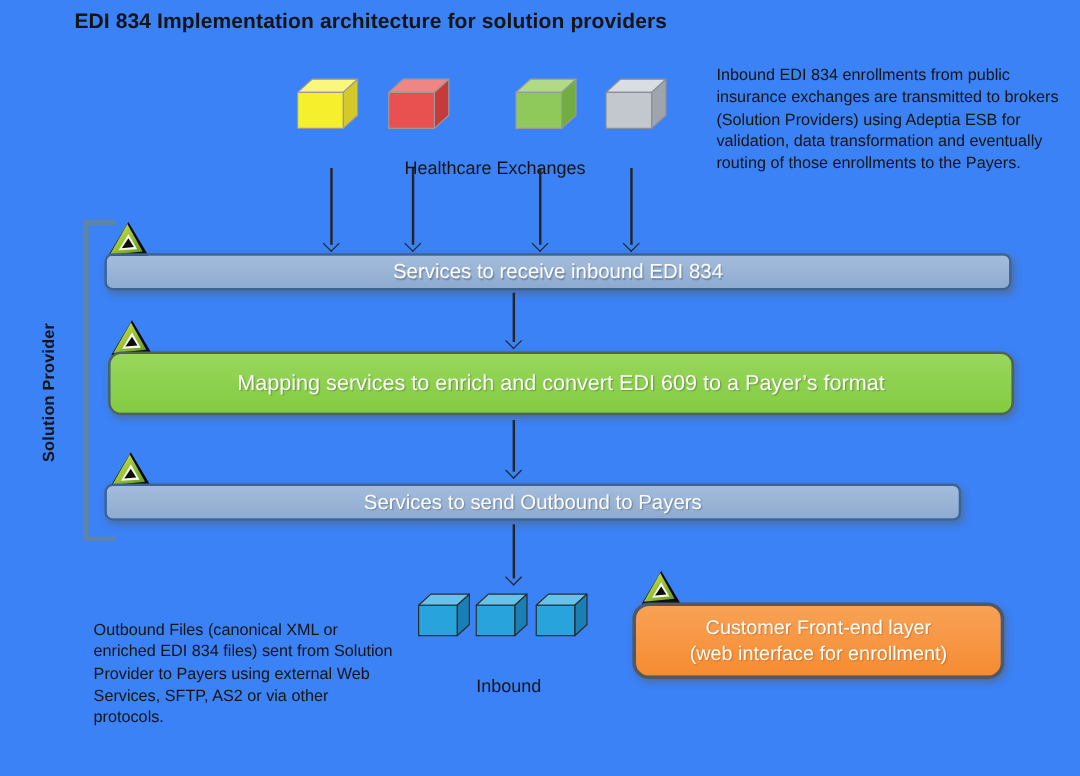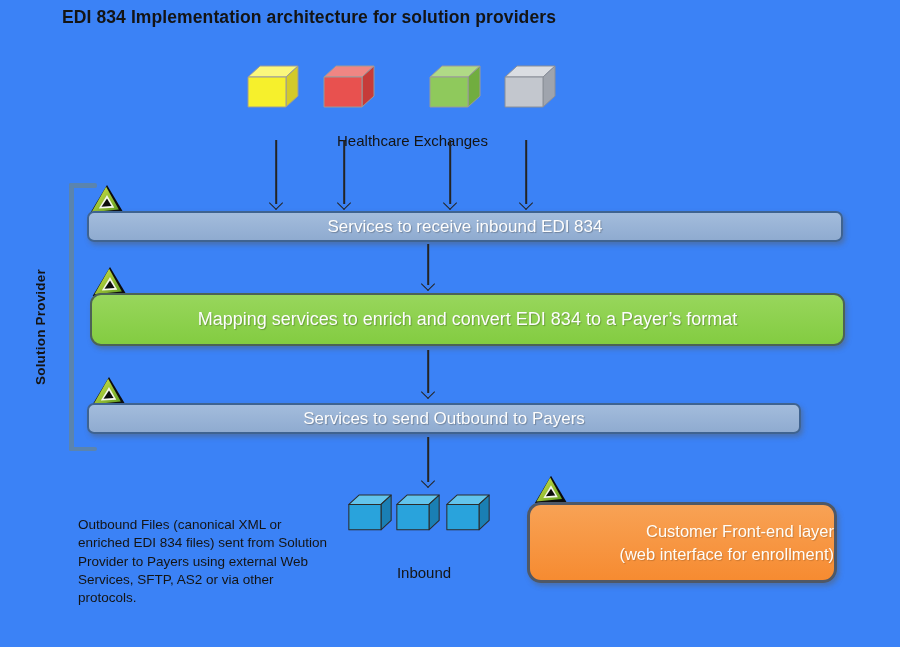--- a/index.html
+++ b/index.html
@@ -40,23 +40,23 @@
          color:#fdfdfd; text-shadow:1px 1px 1px rgba(0,0,0,0.25);
          box-shadow:2px 3px 5px rgba(90,90,90,0.45); box-sizing:border-box;text-align:center; }
   .bar-blue { background:linear-gradient(#a3bcdc, #8fabd0); border:2px solid #3f6390; border-radius:7px;
               height:31px; font-size:17px; }
   #bar-receive { left:87px; top:211px; width:756px; }
   #bar-send    { left:87px; top:403px; width:714px; }
   #bar-mapping { left:90px; top:293px; width:755px; height:53px; font-size:18px;
                  background:linear-gradient(#98d65c, #83cc41); border:2px solid #4c6355; border-radius:11px; }
 
   
-  #frontend-box { left:527px; top:502px; width:310px; height:81px;
+  #frontend-box { left:527px; top:502px; width:310px; height:64px;
                   background:linear-gradient(#f8a255, #f68b31); border:3px solid #4f5866; border-radius:14px;
-                  display:flex; flex-direction:column; align-items:flex-end; justify-content:center;
+                  display:flex; flex-direction:column; align-items:center; justify-content:center;
                   color:#fffdf8; font-size:16.5px; line-height:1.35; text-shadow:1px 1px 1px rgba(0,0,0,0.18);
                   box-shadow:2px 3px 5px rgba(90,90,90,0.45); box-sizing:border-box; }
 
   
   .logo { position:absolute; width:38px; height:31px; }
   .logo svg { display:block; width:100%; height:100%; }
 
   
   .bracket-part { position:absolute; background:#5b84ae; border-radius:2px; }
   #bracket-stem   { left:69px; top:183px; width:4.5px; height:268px; }
@@ -105,20 +105,21 @@
     <svg viewBox="0 0 52 44">
         <g stroke="#8a8f98" stroke-width="1" stroke-linejoin="round">
       <polygon points="1,13 13,2 51,2 39,13" fill="#dadde2"></polygon>
       <polygon points="39,13 51,2 51,32 39,43" fill="#9fa4ad"></polygon>
       <polygon points="1,13 39,13 39,43 1,43" fill="#c3c7ce"></polygon>
     </g>
       </svg>
   </div>
   <div class="abs centered-label" id="hx-label">Healthcare Exchanges</div>
 
+  <div class="abs note" id="note-inbound">Inbound  EDI 834 enrollments from public insurance exchanges are transmitted to brokers (Solution Providers) using Adeptia ESB for validation, data transformation and eventually routing of those enrollments to the Payers.</div>
 
   <div class="arrow" style="left:268px; top:140px; height:69px;">
       <div class="shaft"></div>
       <div class="head"></div>
     </div>
   <div class="arrow" style="left:336px; top:140px; height:69px;">
       <div class="shaft"></div>
       <div class="head"></div>
     </div>
   <div class="arrow" style="left:442px; top:140px; height:69px;">
@@ -177,21 +178,21 @@
   <div class="bar bar-blue" id="bar-receive">
     <span>Services to receive inbound EDI 834</span>
   </div>
 
   <div class="arrow" style="left:420px; top:244px; height:46px;">
       <div class="shaft"></div>
       <div class="head"></div>
     </div>
 
   <div class="bar" id="bar-mapping">
-    <span>Mapping services to enrich and convert EDI 834 to a Payer’s format</span>
+    <span>Mapping services to enrich and convert EDI 609 to a Payer’s format</span>
   </div>
 
   <div class="arrow" style="left:420px; top:350px; height:48px;">
       <div class="shaft"></div>
       <div class="head"></div>
     </div>
 
   <div class="bar bar-blue" id="bar-send">
     <span>Services to send Outbound to Payers</span>
   </div>

